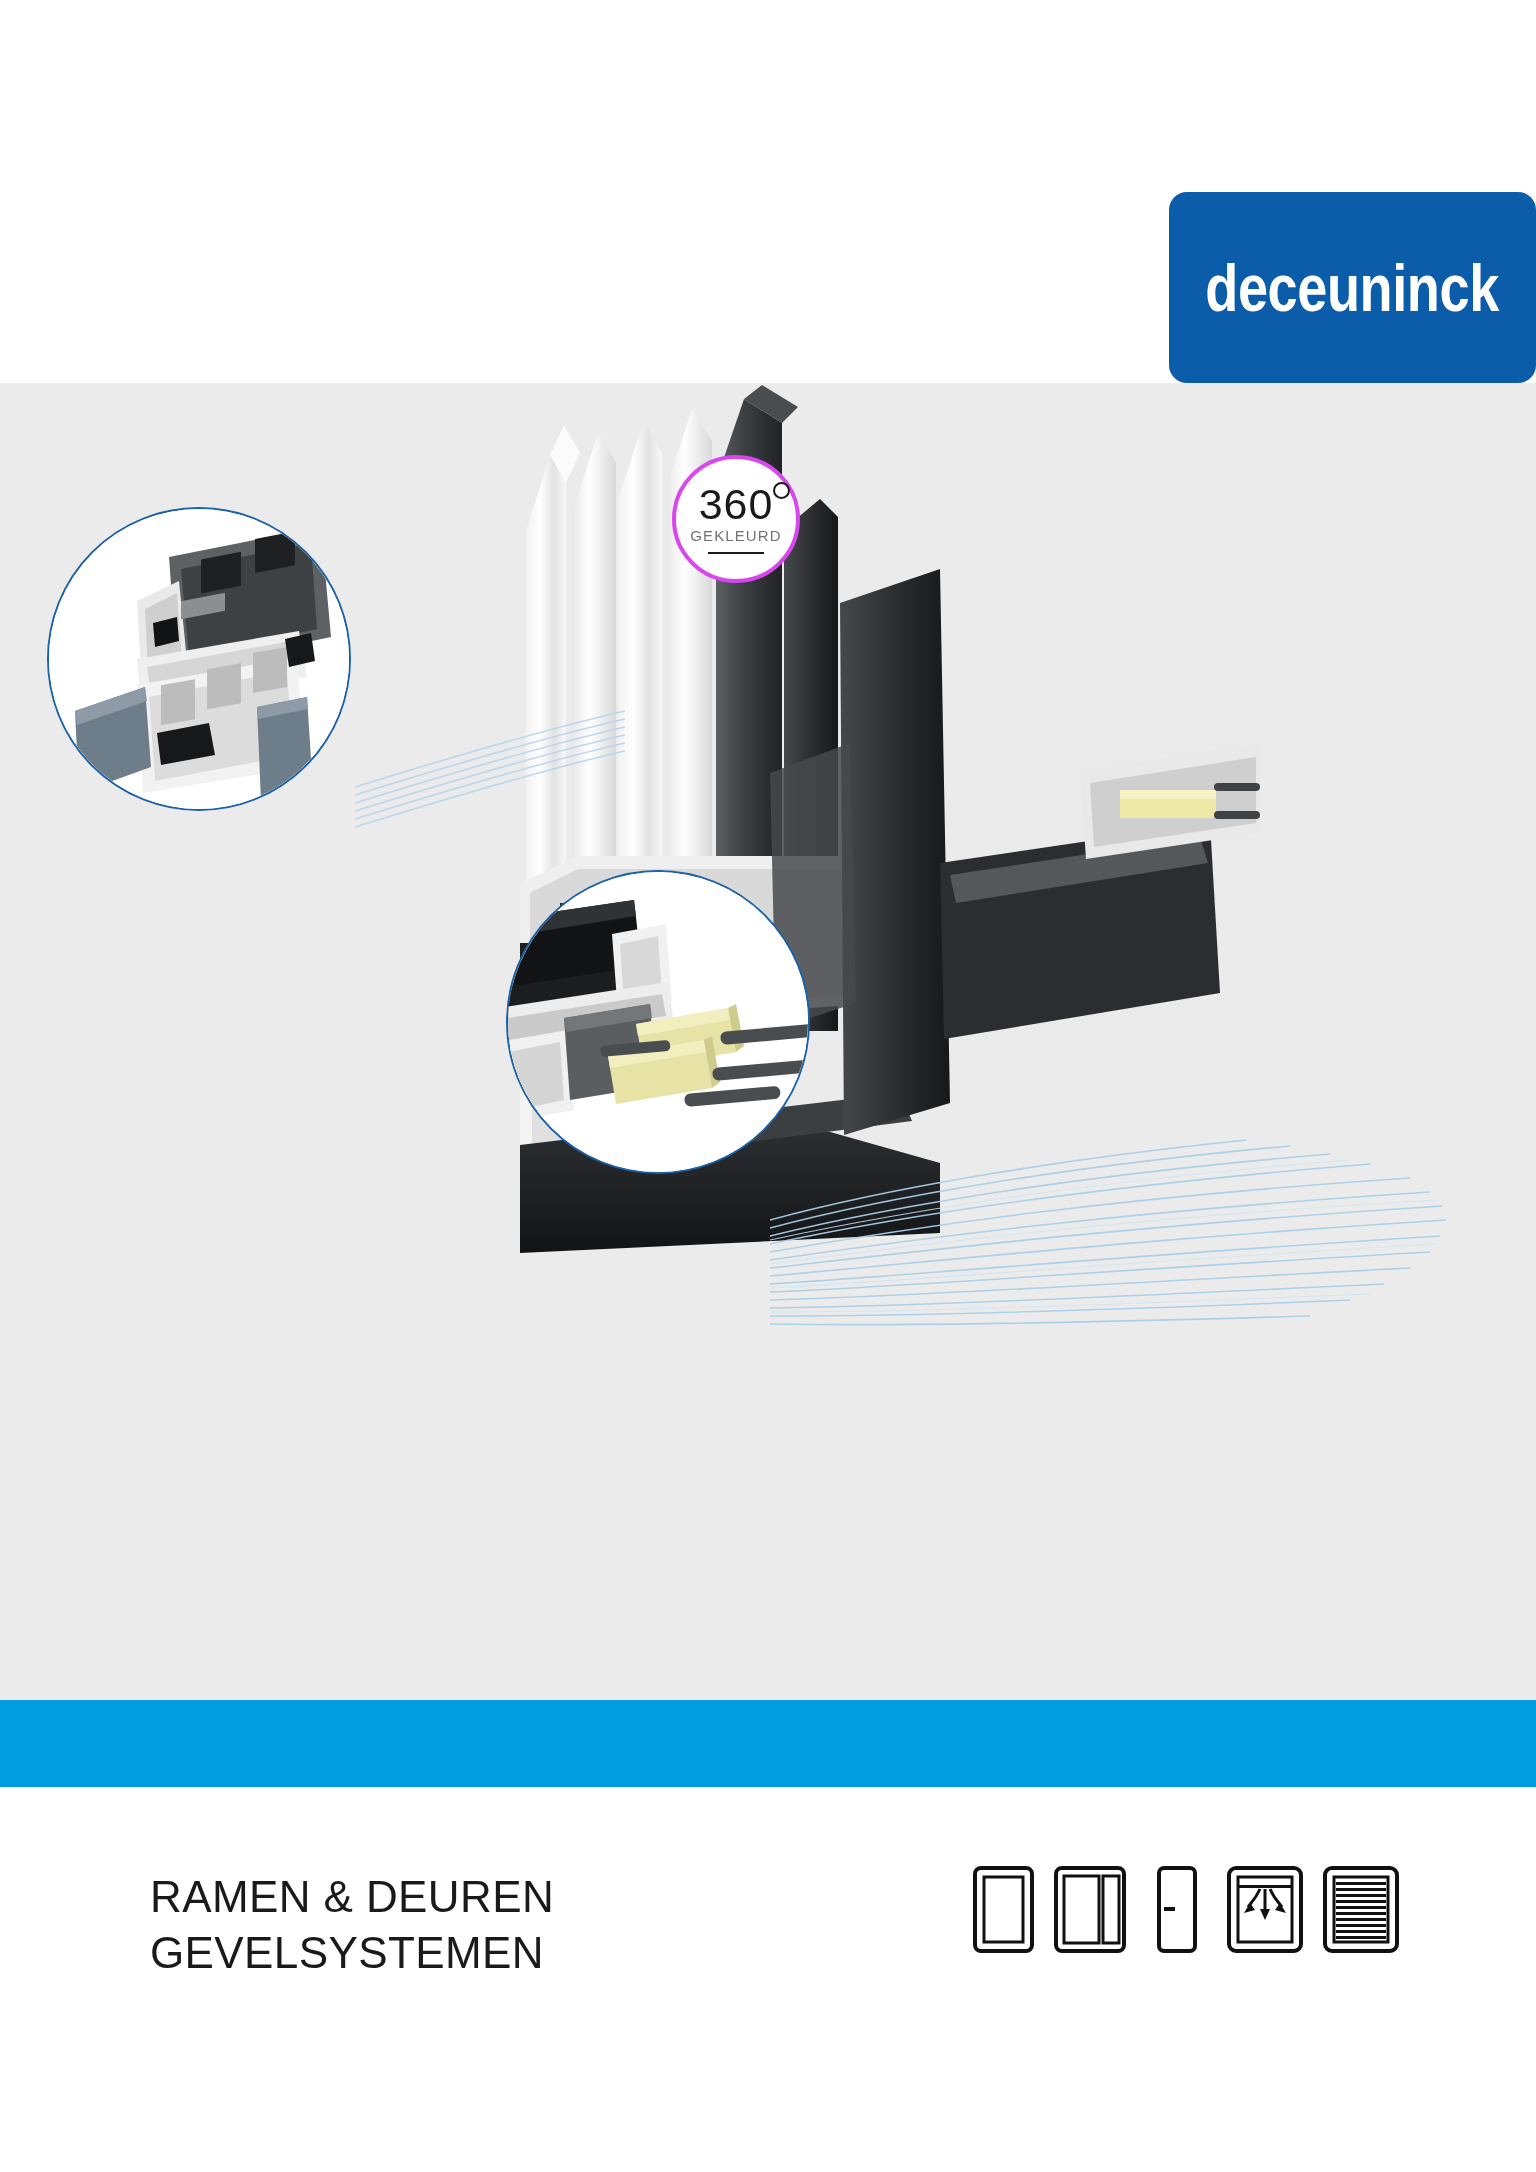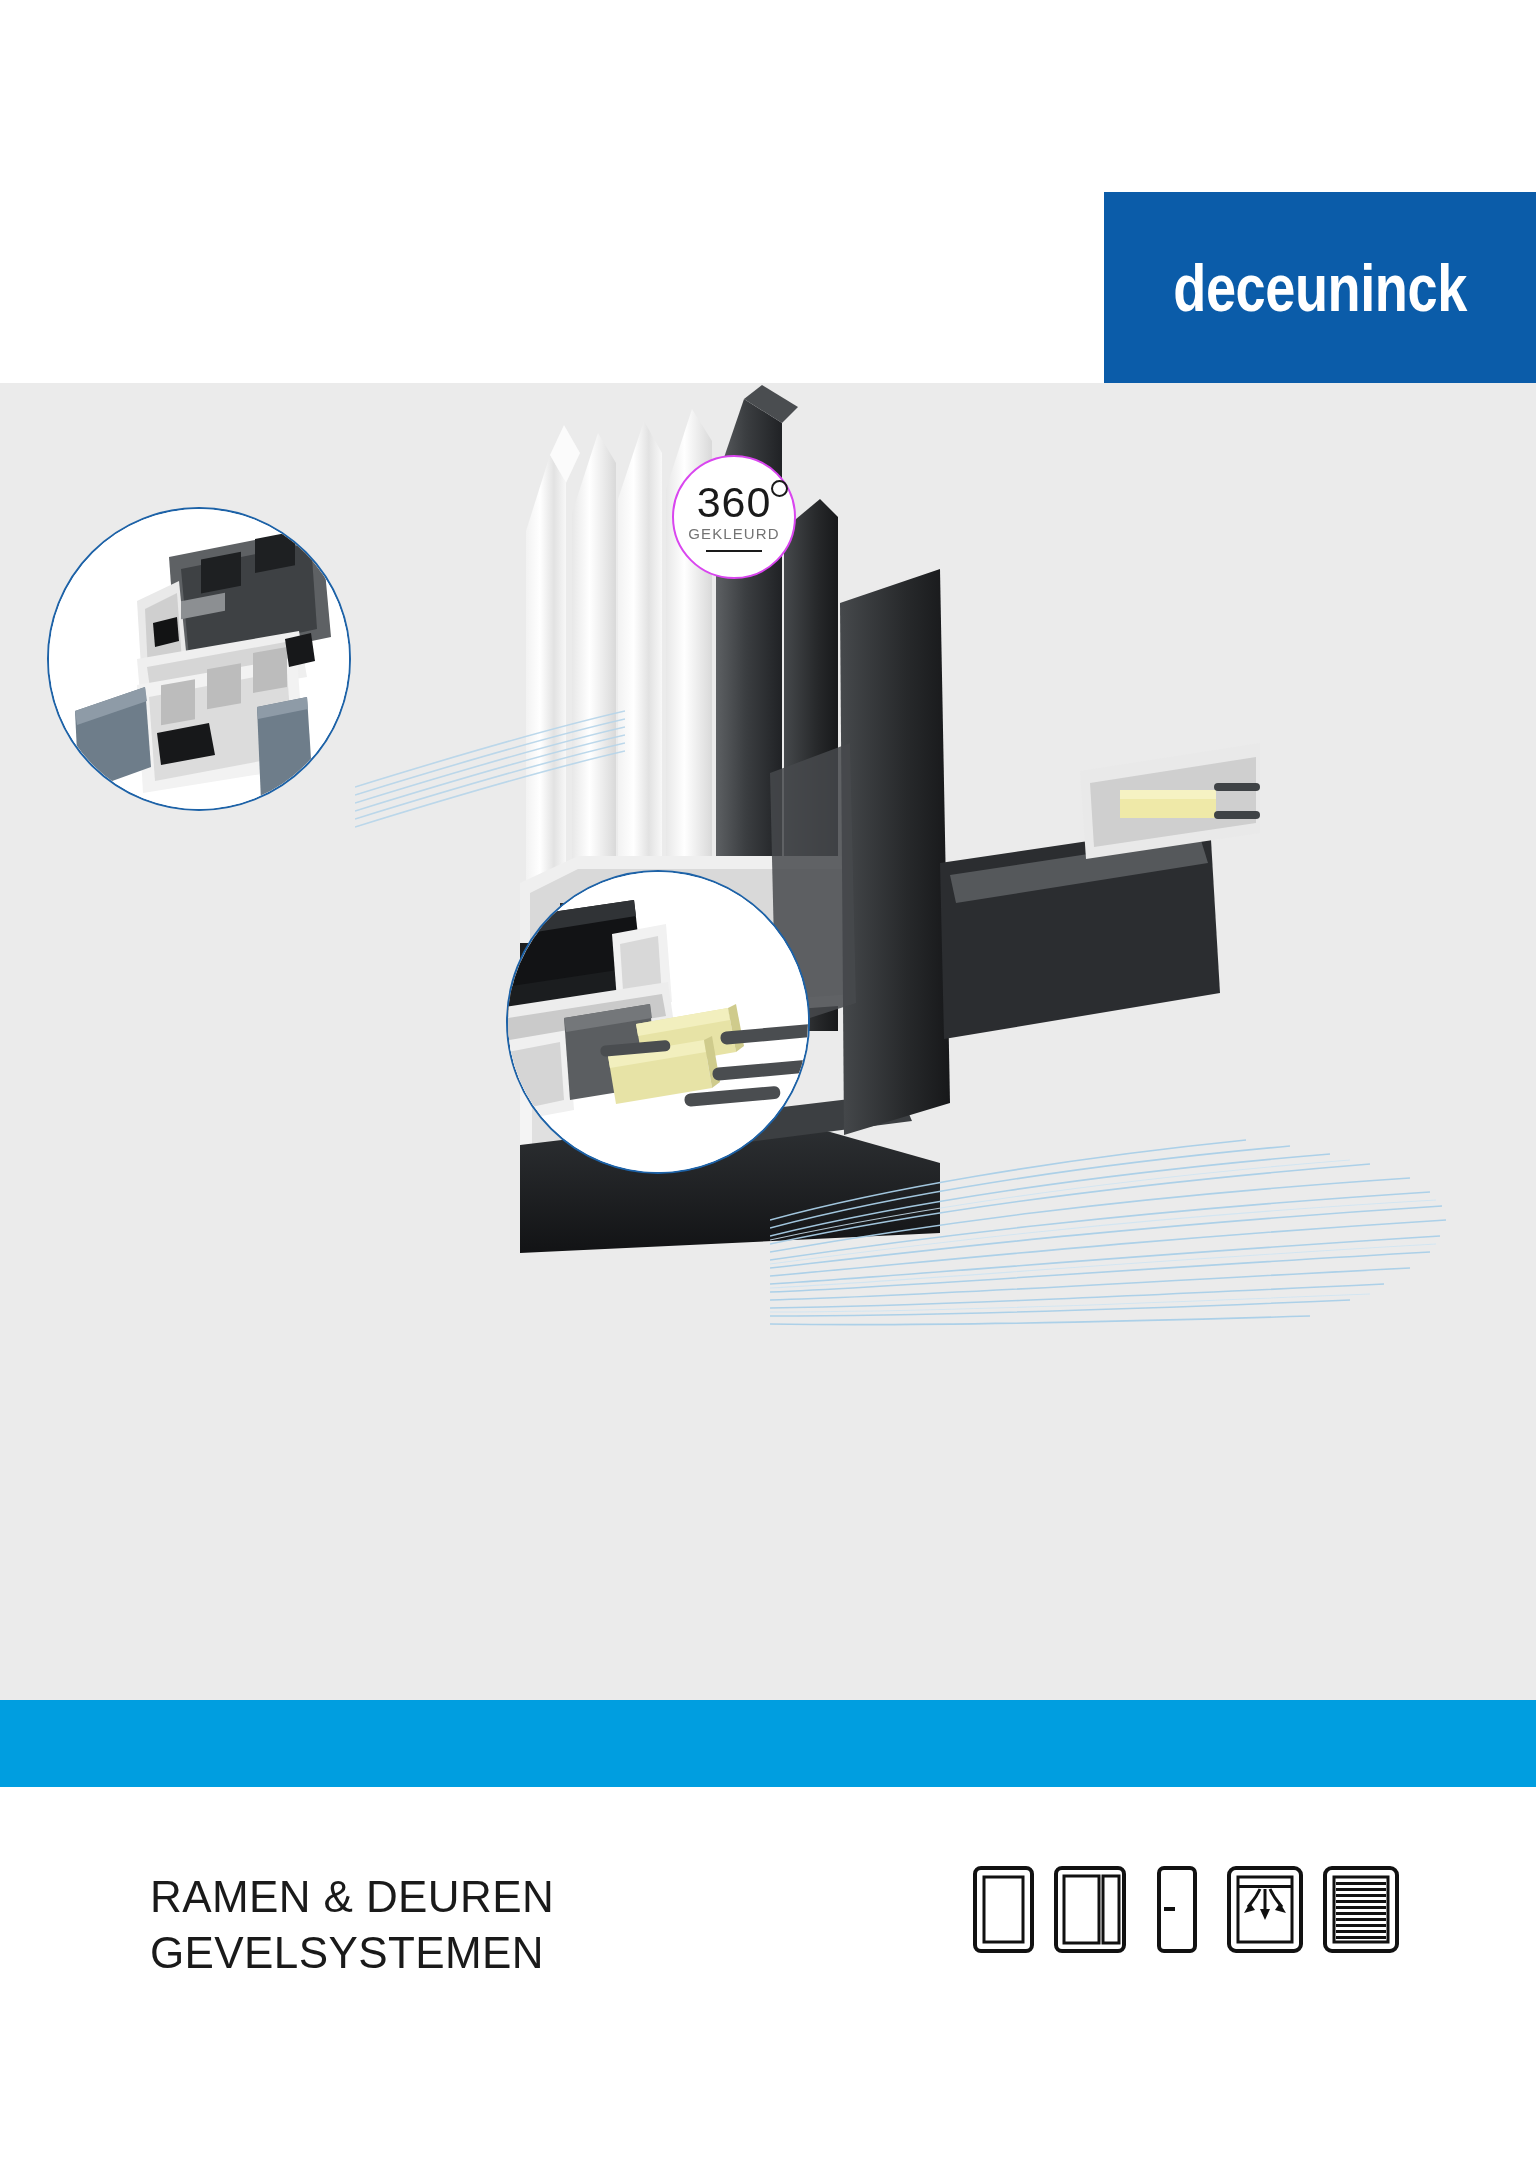--- a/index.html
+++ b/index.html
@@ -8,22 +8,22 @@
     background:#ffffff;
     font-family:"Liberation Sans", sans-serif;
     overflow:hidden;
     position:relative;
   }
   .page{position:absolute;inset:0;background:#ffffff;}
 
   
   .header{position:absolute;left:0;top:0;width:1536px;height:383px;background:#ffffff;}
   .logo-box{
-    position:absolute;right:0;top:192px;width:432px;height:191px;
-    background:#0b5ca9;display:flex;align-items:center;justify-content:center;
+    position:absolute;right:0;top:192px;width:367px;height:191px;
+    background:#0b5ca9;display:flex;align-items:center;justify-content:center;border-radius:18px;
   }
   .logo-word{
     color:#ffffff;font-weight:700;font-size:66px;letter-spacing:-0.5px;
     transform:scaleX(0.82);transform-origin:center;
     font-family:"Liberation Sans", sans-serif;line-height:1;
     white-space:nowrap;
   }
 
   
   .hero{position:absolute;left:0;top:383px;width:1536px;height:1317px;background:#ebebeb;overflow:hidden;}
@@ -42,21 +42,21 @@
     position:absolute;border-radius:50%;background:#ffffff;
     border:2px solid #1d62a7;overflow:hidden;
   }
   .callout-left{left:47px;top:124px;width:300px;height:300px;}
   .callout-bottom{left:506px;top:487px;width:300px;height:300px;}
   .callout svg{display:block;}
 
   
   .badge{
     position:absolute;left:672px;top:72px;width:120px;height:120px;
-    border-radius:50%;background:#ffffff;border:2px solid #d946ef;
+    border-radius:50%;background:#ffffff;border:4px solid #d946ef;
     display:flex;flex-direction:column;align-items:center;justify-content:center;
   }
   .badge-360{
     font-size:43px;font-weight:300;color:#1a1a1a;line-height:0.95;
     letter-spacing:1px;position:relative;font-family:"Liberation Sans", sans-serif;
   }
   .badge-deg{
     position:absolute;right:-17px;top:-2px;width:13px;height:13px;
     border:2px solid #1a1a1a;border-radius:50%;
   }

